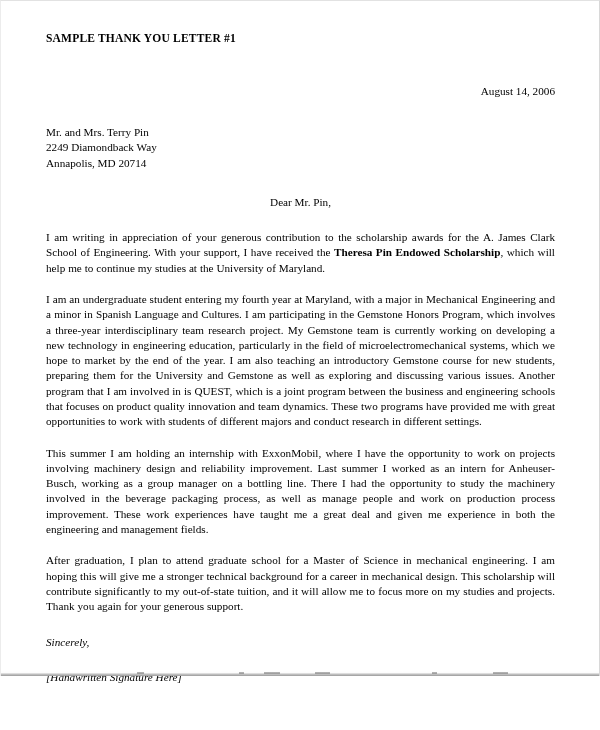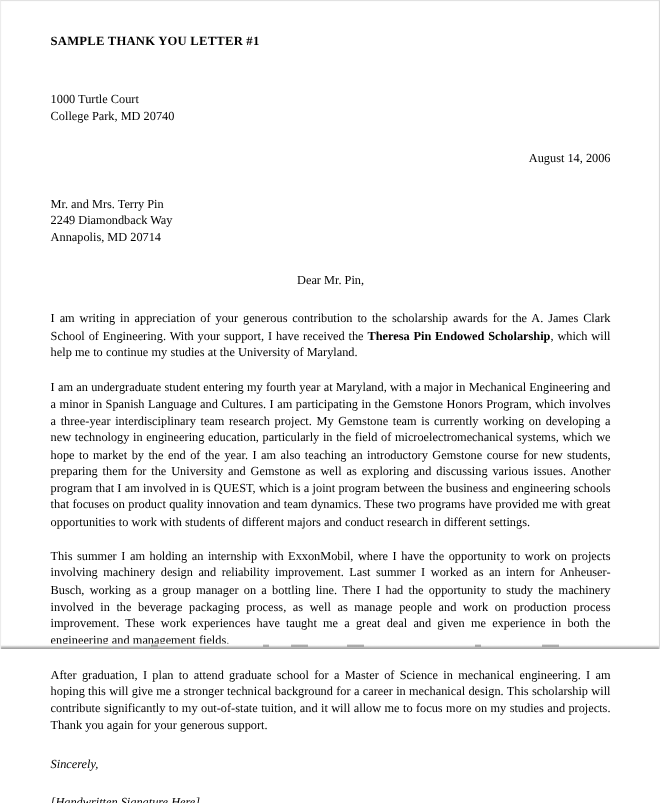--- a/index.html
+++ b/index.html
@@ -12,21 +12,21 @@
     height: 730px;
     overflow: hidden;
     font-family: "Liberation Serif", "DejaVu Serif", serif;
     color: #000000;
   }
 
   .page {
     position: relative;
     box-sizing: border-box;
     width: 600px;
-    height: 590px;
+    height: 676px;
     background: #ffffff;
     border-top: 1px solid #e2e2e2;
     border-left: 1px solid #ececec;
     border-right: 1px solid #d8d8d8;
     padding: 0;
   }
 
   .sheet {
     box-sizing: border-box;
     padding: 30px 44px 0 45px;
@@ -120,24 +120,20 @@
   }
 </style>
 </head>
 <body>
 
 <div class="page">
   <div class="sheet">
 
     <div class="doc-title">SAMPLE THANK YOU LETTER #1</div>
 
-    <div class="block gap-sender">
-      <span class="addr-line">1000 Turtle Court</span>
-      <span class="addr-line">College Park, MD 20740</span>
-    </div>
 
     <div class="block gap-date">August 14, 2006</div>
 
     <div class="block gap-recip">
       <span class="addr-line">Mr. and Mrs. Terry Pin</span>
       <span class="addr-line">2249 Diamondback Way</span>
       <span class="addr-line">Annapolis, MD 20714</span>
     </div>
 
     <div class="block gap-salut">Dear Mr. Pin,</div>

